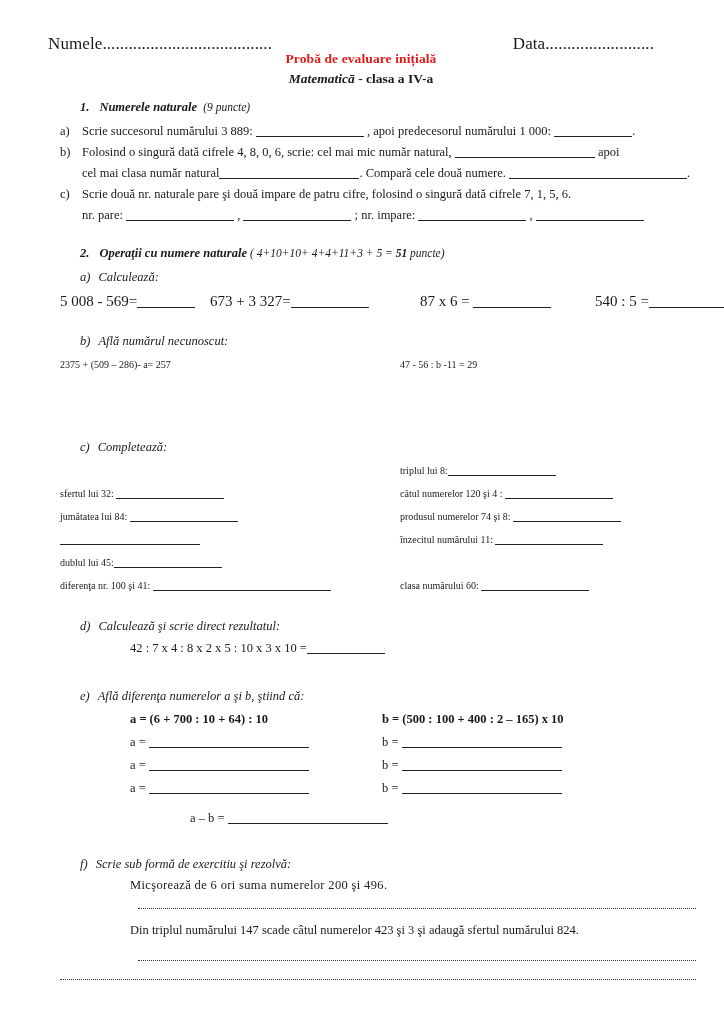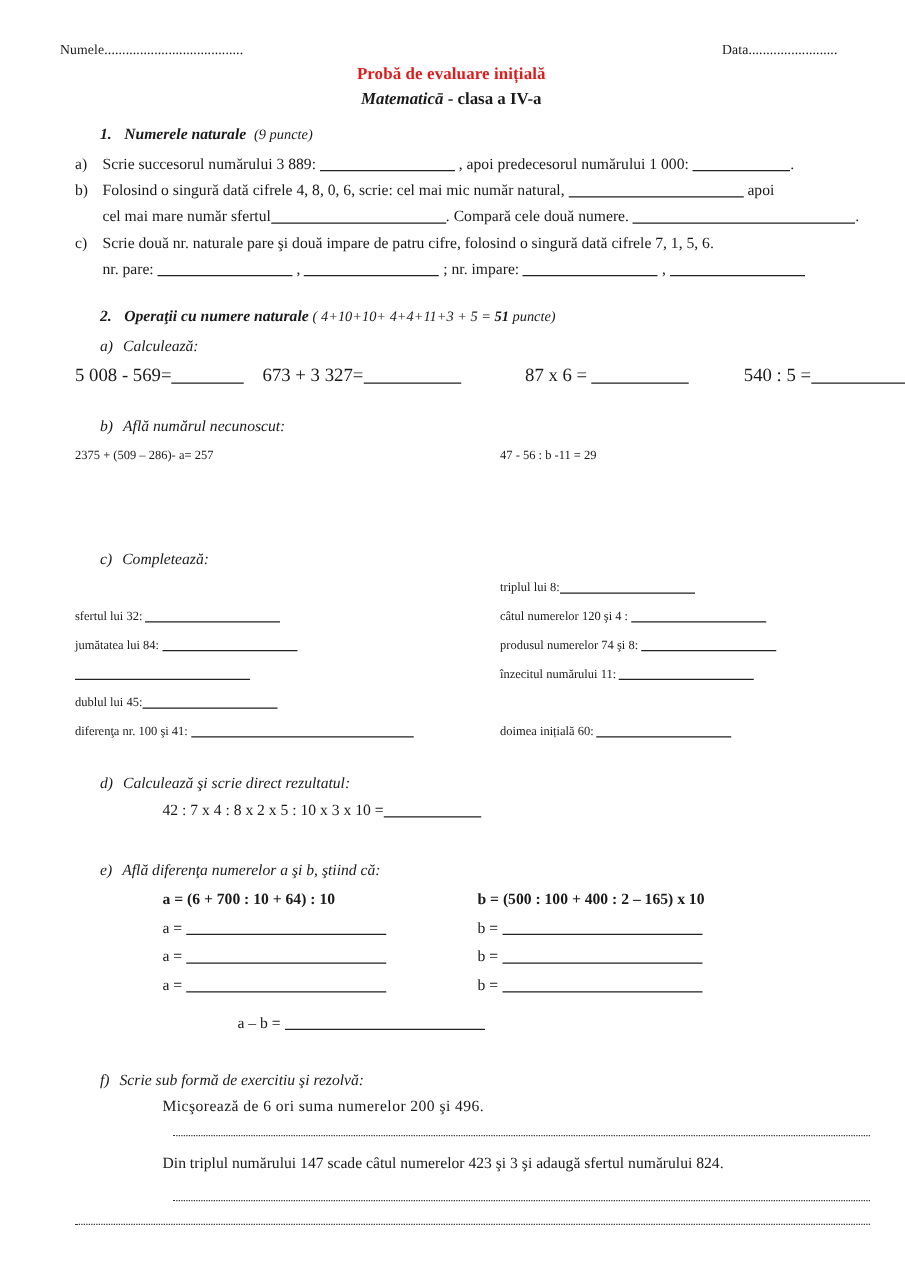--- a/index.html
+++ b/index.html
@@ -22,25 +22,25 @@
     height: 1024px;
     box-sizing: border-box;
     padding: 0;
   }
 
   
   .header-row {
     position: absolute;
     top: 34px;
     left: 48px;
-    right: 36px;
+    right: 52px;
     display: flex;
     justify-content: space-between;
     align-items: center;
-    font-size: 11px;
+    font-size: 17px;
   }
   .name-field, .date-field {
     white-space: nowrap;
     letter-spacing: .1px;
   }
   .date-field { padding-right: 18px; }
 
   .title-block {
     position: absolute;
     top: 50px;
@@ -167,21 +167,21 @@
 
   <div class="content">
 
     <div class="ex-head" style="margin-bottom:6px;">
       <span class="num">1.</span><span>Numerele naturale</span>&nbsp;&nbsp;<span class="pts">(9 puncte)</span>
     </div>
 
     <div id="ex1-items">
         <div class="item"><span class="mark">a)</span><span>Scrie succesorul numărului 3  889:  </span><span class="blank-l"></span><span> , apoi  predecesorul numărului  1 000: </span><span class="blank-m"></span><span>.</span></div>
         <div class="item"><span class="mark">b)</span><span>Folosind o singură dată  cifrele  4, 8, 0, 6, scrie:  cel mai mic număr natural, </span><span class="blank-xl"></span><span> apoi</span></div>
-        <div class="item hang"><span>cel mai mare număr sfertul</span><span class="blank-xl"></span><span>. Compară cele două numere. </span><span class="blank-xxl"></span><span>.</span></div>
+        <div class="item hang"><span>cel mai clasa număr natural</span><span class="blank-xl"></span><span>. Compară cele două numere. </span><span class="blank-xxl"></span><span>.</span></div>
         <div class="item"><span class="mark">c)</span><span>Scrie două nr. naturale pare şi două impare de patru cifre, folosind o singură dată cifrele 7, 1, 5, 6.</span></div>
         <div class="item hang"><span>  nr.  pare: </span><span class="blank-l"></span><span> , </span><span class="blank-l"></span><span>   ;    nr. impare: </span><span class="blank-l"></span><span> , </span><span class="blank-l"></span></div>
       </div>
 
     <div class="ex-head" style="margin-top:20px;">
       <span class="num">2.</span><span>Operaţii cu numere naturale</span>
       <span class="pts"><span>( 4+10+10+ 4+4+11+3 + 5 = </span><b>51</b><span> puncte)</span></span>
     </div>
 
     <div class="sub-head" style="margin-top:9px;">
@@ -212,21 +212,21 @@
           <div class="cline"><span class="blank-xl"></span></div>
           <div class="cline"><span>dublul lui 45:</span><span class="blank-l"></span></div>
           <div class="cline"><span>diferenţa nr.  100 şi 41: </span><span class="blank-xxl"></span></div>
         </div>
       <div class="col-r" id="ex2c-right">
           <div class="cline"><span>triplul lui 8:</span><span class="blank-l"></span></div>
           <div class="cline"><span>câtul numerelor 120 şi 4 : </span><span class="blank-l"></span></div>
           <div class="cline"><span>produsul numerelor 74 şi 8: </span><span class="blank-l"></span></div>
           <div class="cline"><span>înzecitul  numărului  11: </span><span class="blank-l"></span></div>
           <div class="cline">&nbsp;</div>
-          <div class="cline"><span>doimea  inițială 60: </span><span class="blank-l"></span></div>
+          <div class="cline"><span>clasa  numărului 60: </span><span class="blank-l"></span></div>
         </div>
     </div>
 
     <div class="sub-head" style="margin-top:22px;">
       <span class="lbl">d)</span><span>Calculează  şi scrie direct rezultatul:</span>
     </div>
     <div class="indent-txt2" style="margin-top:4px;">
       <span>42 : 7 x 4 : 8 x 2 x 5 : 10 x 3 x 10  =</span><span class="blank-m"></span>
     </div>
 

